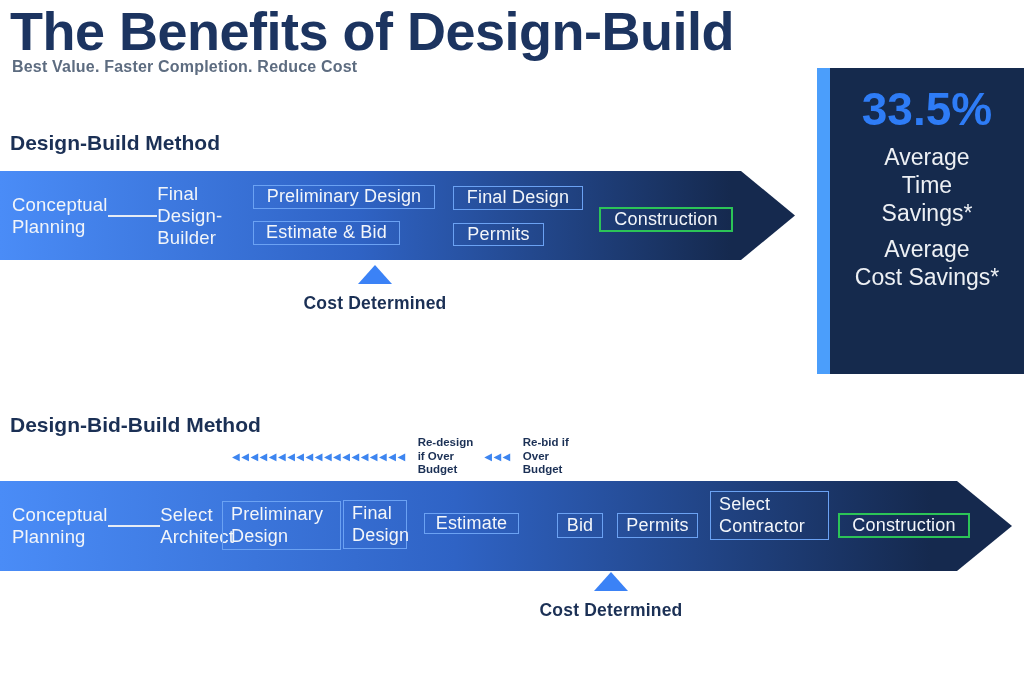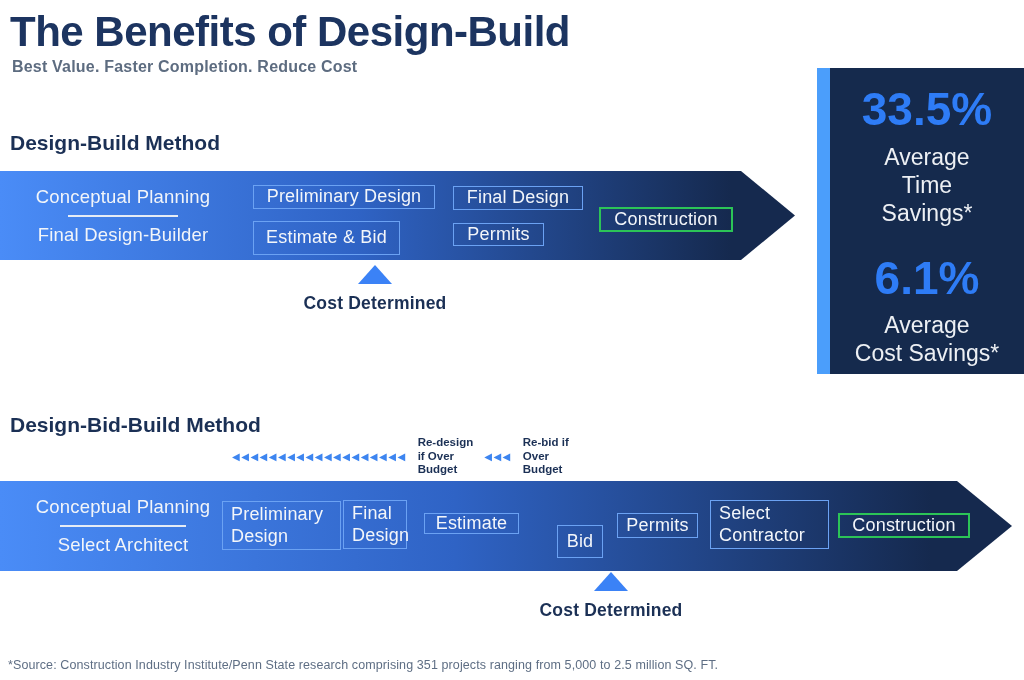--- a/index.html
+++ b/index.html
@@ -6,21 +6,21 @@
   html, body { background: #ffffff; }
   body { font-family: "Liberation Sans", sans-serif; }
   #canvas {
     position: relative; width: 1024px; height: 680px;
     background: #ffffff; overflow: hidden;
   }
   .abs { position: absolute; }
 
   
   .title {
-    left: 10px; top: 8px; font-size: 42px; font-weight: 700;
+    left: 10px; top: 0px; font-size: 54px; font-weight: 700;
     color: #1c3460; letter-spacing: -0.5px;
   }
   .subtitle {
     left: 12px; top: 58px; font-size: 16px; font-weight: 700;
     color: #5d6c80; letter-spacing: 0.2px;
   }
 
   
   .stats-panel {
     left: 817px; top: 68px; width: 207px; height: 306px;
@@ -51,50 +51,50 @@
     clip-path: polygon(0 0, calc(100% - 54px) 0, 100% 50%, calc(100% - 54px) 100%, 0 100%);
   }
   .arrow-dbb {
     left: 0; top: 481px; width: 1012px; height: 90px;
     clip-path: polygon(0 0, calc(100% - 55px) 0, 100% 50%, calc(100% - 55px) 100%, 0 100%);
   }
 
   
   .phase {
     position: absolute; left: 12px; top: 0; height: 100%; width: 222px;
-    display: flex; flex-direction: column; justify-content: center; align-items: center;
+    display: flex; justify-content: center; align-items: center;
     color: #f2f5f9; font-size: 18.5px; font-weight: 500; letter-spacing: 0.2px;
   }
   .phase-underline { width: 110px; height: 2px; background: #e6ecf5; margin: 7px auto; }
   .arrow-dbb .phase-underline { width: 126px; }
 
   
   .box {
     position: absolute; border: 1px solid #6ba2f3; color: #f3f6fa;
     font-size: 18px; font-weight: 500; letter-spacing: 0.2px;
     display: flex; align-items: center; justify-content: center;
     line-height: 1.18; white-space: pre-line;
   }
   .box.green { border: 2px solid #2cc457; }
   .box.two-line { justify-content: flex-start; padding-left: 8px; text-align: left; }
 
   
   .db-preliminary { left: 253px; top: 14px; width: 182px; height: 24px; }
-  .db-estimate    { left: 253px; top: 50px; width: 147px; height: 34px; }
+  .db-estimate    { left: 253px; top: 50px; width: 147px; height: 24px; }
   .db-final       { left: 453px; top: 15px; width: 130px; height: 24px; }
   .db-permits     { left: 453px; top: 52px; width: 91px;  height: 23px; }
   .db-construction{ left: 599px; top: 36px; width: 134px; height: 25px; }
 
   
   .dbb-preliminary { left: 222px; top: 20px; width: 119px; height: 49px; }
   .dbb-final       { left: 343px; top: 19px; width: 64px;  height: 49px; }
   .dbb-estimate    { left: 424px; top: 32px; width: 95px;  height: 21px; }
-  .dbb-bid         { left: 557px; top: 32px; width: 46px;  height: 33px; margin-top: 12px; }
+  .dbb-bid         { left: 557px; top: 32px; width: 46px;  height: 25px; }
   .dbb-permits     { left: 617px; top: 32px; width: 81px;  height: 25px; }
-  .dbb-select      { left: 710px; top: 19px; width: 119px; height: 49px; }
+  .dbb-select      { left: 710px; top: 10px; width: 119px; height: 49px; }
   .dbb-construction{ left: 838px; top: 32px; width: 132px; height: 25px; }
 
   
   .tri-up {
     width: 0; height: 0;
     border-left: 17px solid transparent; border-right: 17px solid transparent;
     border-bottom: 19px solid #3b82f6;
   }
   .tri-db  { left: 358px; top: 265px; }
   .tri-dbb { left: 594px; top: 572px; }
@@ -131,21 +131,20 @@
 
   <div class="abs title">The Benefits of Design-Build</div>
   <div class="abs subtitle">Best Value. Faster Completion. Reduce Cost</div>
 
   <div class="abs stats-panel">
     <div class="stats-stripe"></div>
     <div class="stat-value">33.5%</div>
     <div class="stat-label">Average
 Time
 Savings*</div>
-    <div class="stat-value second">6.1%</div>
     <div class="stat-label">Average
 Cost Savings*</div>
   </div>
 
   <div class="abs section-heading heading-db">Design-Build Method</div>
 
   <div class="abs arrow arrow-db">
     <div class="phase">
       <span>Conceptual Planning</span>
       <span class="phase-underline"></span>
@@ -188,15 +187,14 @@
     <div class="box dbb-bid">Bid</div>
     <div class="box dbb-permits">Permits</div>
     <div class="box two-line dbb-select">Select
 Contractor</div>
     <div class="box green dbb-construction">Construction</div>
   </div>
 
   <div class="abs tri-up tri-dbb"></div>
   <div class="abs cost-label cost-dbb">Cost Determined</div>
 
-  <div class="abs footer">*Source: Construction Industry Institute/Penn State research comprising 351 projects ranging from 5,000 to 2.5 million SQ. FT.</div>
 
 </div>
 
 </body></html>

